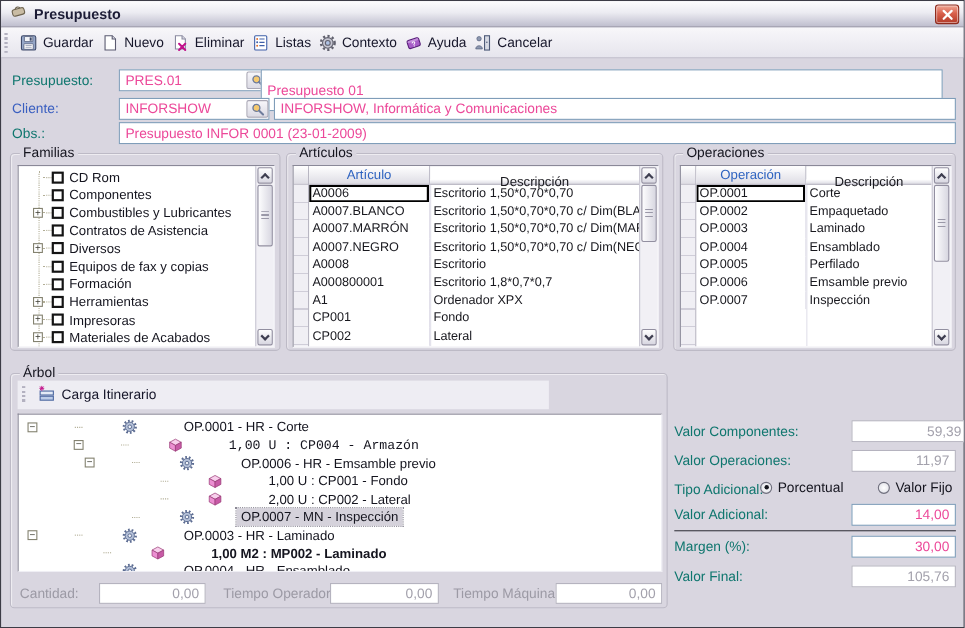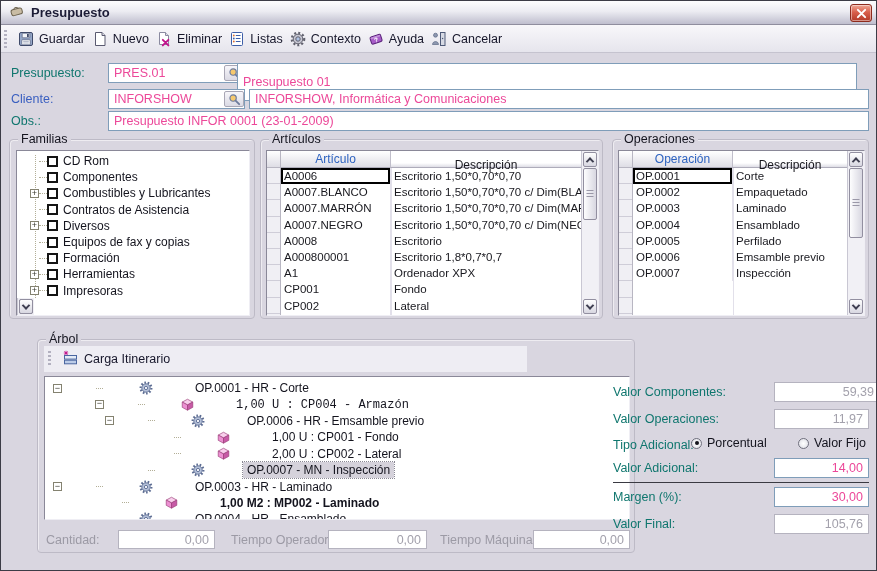--- a/index.html
+++ b/index.html
@@ -239,21 +239,21 @@
         <path d="M8.2 8.2 L12 12" stroke="#6E7C9C" stroke-width="2" stroke-linecap="round"></path>
       </svg>
     </span>
   <span class="field" style="left:248px; top:88px; width:620px; height:20px;">INFORSHOW, Informática y Comunicaciones</span>
 
   <span class="flabel" style="left:10px; top:113px;">Obs.:</span>
   <span class="field" style="left:107px; top:110px; width:761px; height:20px;">Presupuesto INFOR 0001 (23-01-2009)</span>
 
   <div class="group" style="left:8px; top:138px; width:246px; height:180px;">
     <span class="legend">Familias</span>
-    <div class="sunken" style="left:6px; top:10px; width:234px; height:166px;flex-direction:column;">
+    <div class="sunken" style="left:6px; top:10px; width:234px; height:166px;">
       <div class="list-content">
         <div class="trunk"></div>
         <div class="tree-row">
             <span class="plusbox"></span>
             <span class="stub"></span>
             <span class="checkbox"></span>
             <span class="tlabel">CD Rom</span>
           </div>
           <div class="tree-row">
             <span class="plusbox"></span>
@@ -445,21 +445,21 @@
             <span class="chev up"></span>
           </span>
         <span class="sb-thumb" style="top:17px; height:70px;"></span>
         <span class="sb-btn sb-down">
             <span class="chev down"></span>
           </span>
       </div>
     </div>
   </div>
 
-  <div class="group" style="left:8px; top:338px; width:598px; height:214px;margin-left:28px;">
+  <div class="group" style="left:8px; top:338px; width:598px; height:214px;">
     <span class="legend">Árbol</span>
 
     <div class="arbol-strip" style="left:6px; top:6px; width:483px; height:26px;">
       <span class="strip-grip"></span>
       <span class="strip-btn">
         <span><svg width="16" height="16" viewBox="0 0 16 16">
               <rect x="2.5" y="5.5" width="12" height="3.6" fill="#E4EBF6" stroke="#4A66A0"></rect>
               <rect x="2.5" y="10.2" width="12" height="3.6" fill="#BCCCE8" stroke="#4A66A0"></rect>
               <path d="M4 0.8 v4.4 M1.8 3 h4.4 M2.4 1.4 l3.2 3.2 M5.6 1.4 l-3.2 3.2" stroke="#C2148C" stroke-width="0.9"></path>
             </svg></span>

